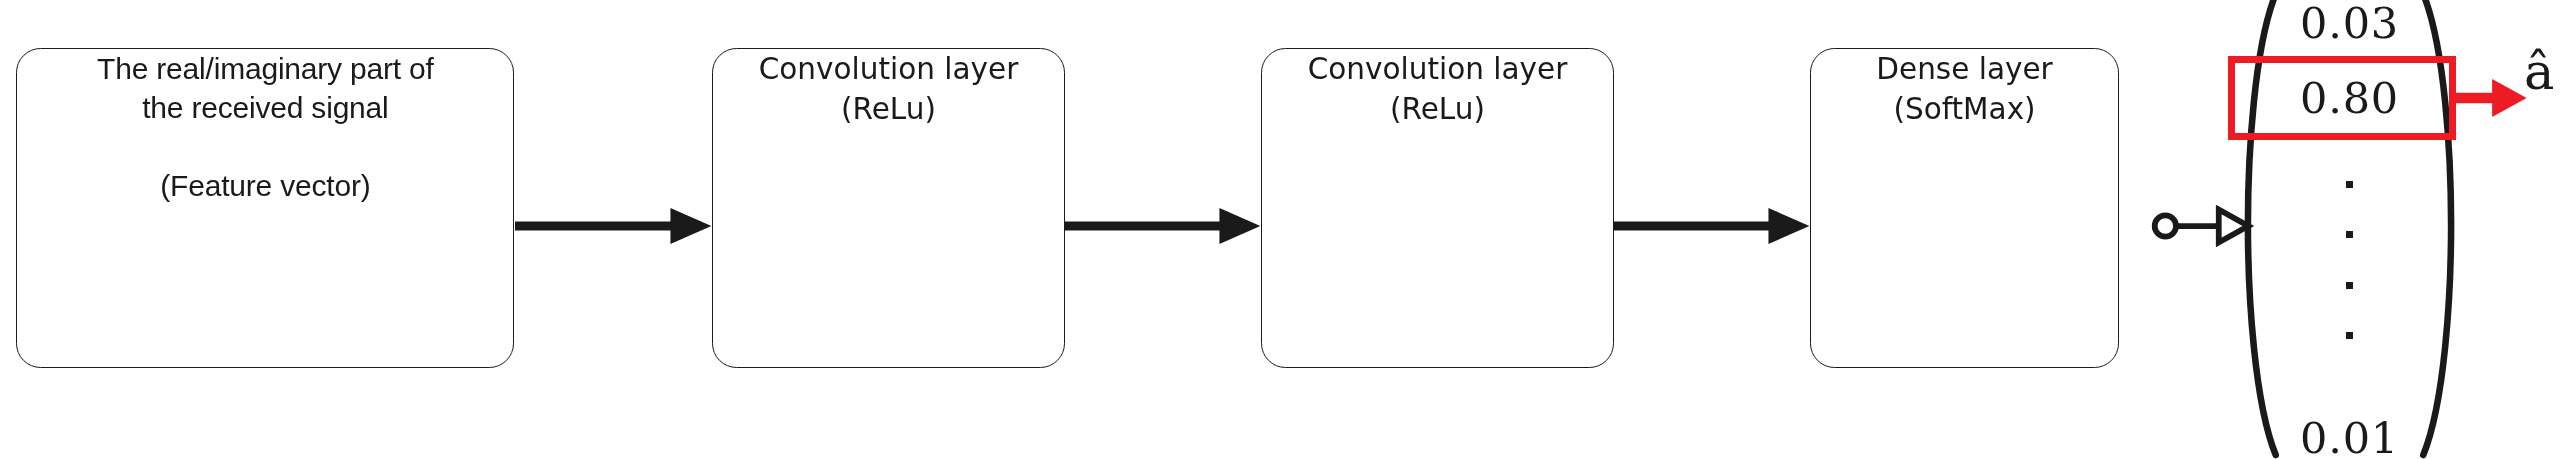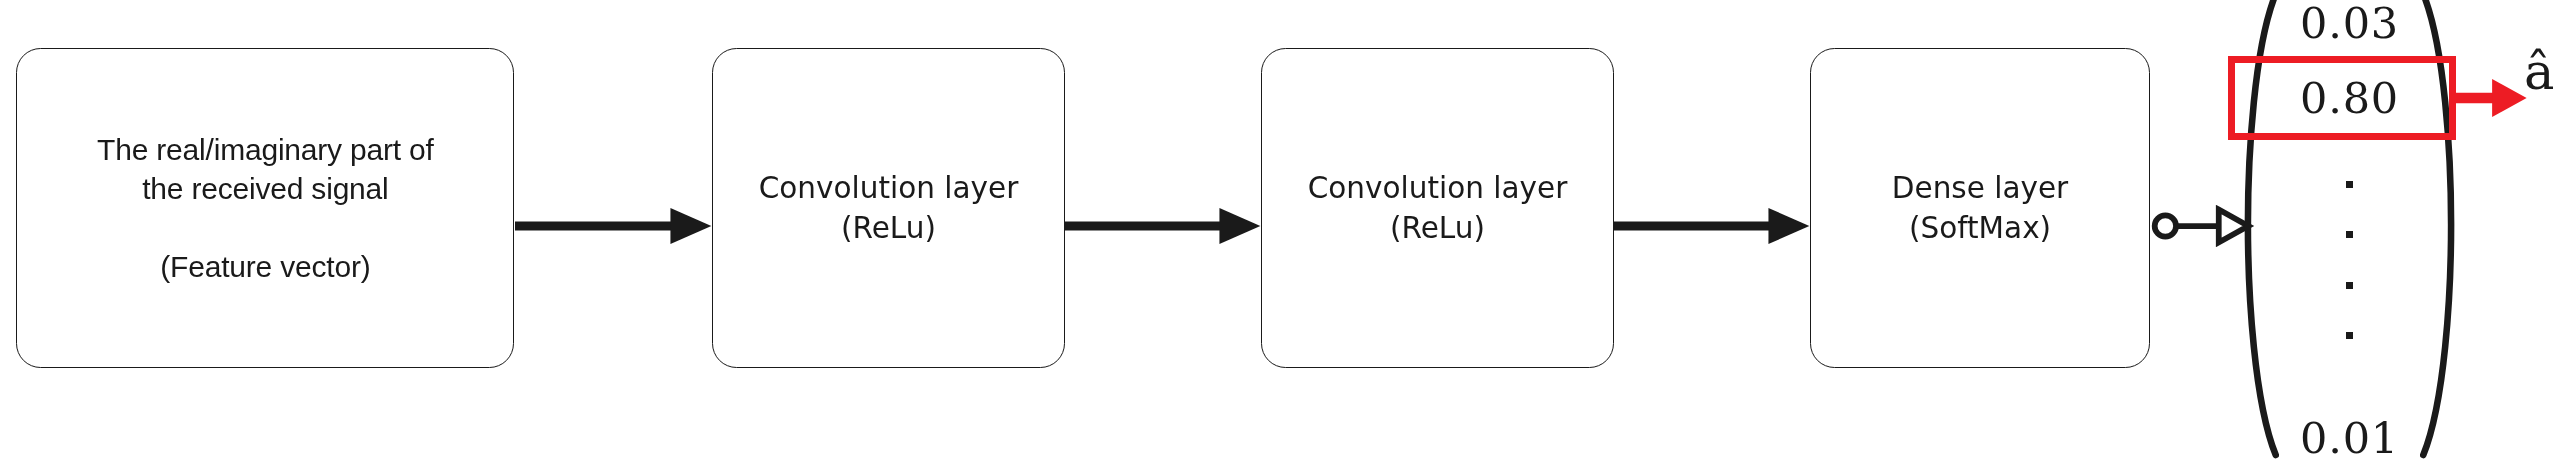--- a/index.html
+++ b/index.html
@@ -19,41 +19,41 @@
   }
 
   
   .node {
     position: absolute;
     box-sizing: border-box;
     border: 1.6px solid #1a1a1a;
     border-radius: 24.6px;
     background: #ffffff;
     display: flex;
-    align-items: center;
+    align-items: flex-start;
     justify-content: center;
     text-align: center;
   }
   .node-label {
     color: #1a1a1a;
     line-height: 1.30;
     white-space: pre-line;
   }
 
   
   #node-input { left: 16.4px; top: 48px; width: 498px; height: 320px; }
   #node-input .node-label {
     font-family: "Liberation Sans Narrow", "Liberation Sans", sans-serif;
     font-size: 30px;
     letter-spacing: -0.2px;
   }
 
   #node-conv1 { left: 712px; top: 48px; width: 353px; height: 320px; }
   #node-conv2 { left: 1261px; top: 48px; width: 353px; height: 320px; }
-  #node-dense { left: 1810px; top: 48px; width: 340px; height: 320px; }
+  #node-dense { left: 1810px; top: 48px; width: 309px; height: 320px; }
   #node-conv1 .node-label,
   #node-conv2 .node-label,
   #node-dense .node-label {
     font-family: "DejaVu Sans", sans-serif;
     font-size: 29.5px;
     line-height: 1.36;
   }
 
   
   .arrow-svg {

